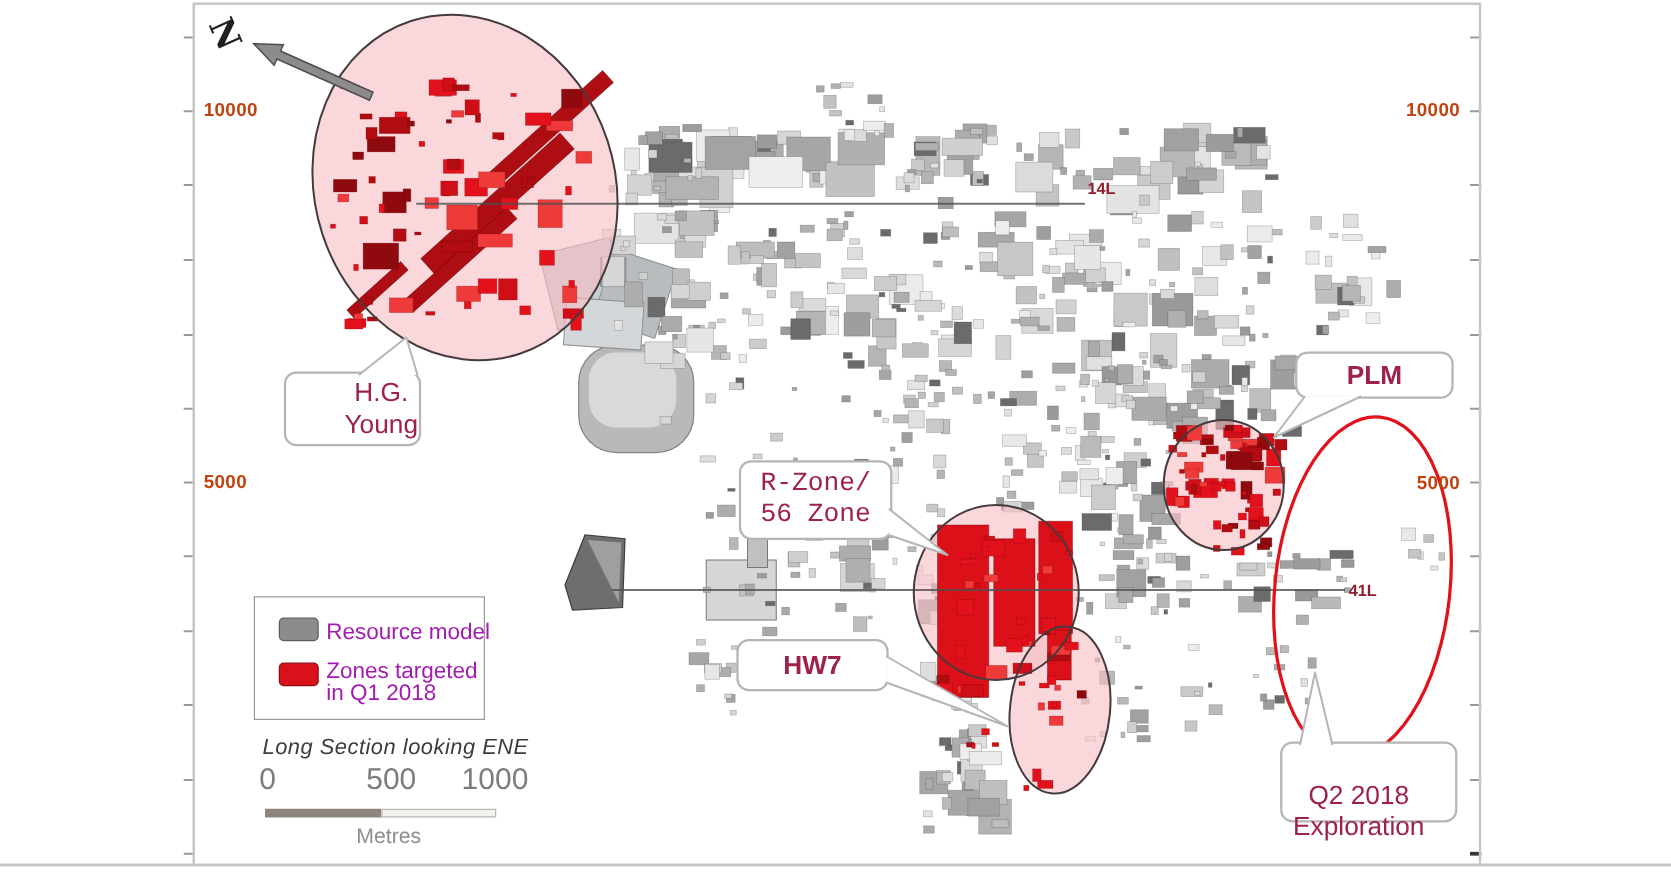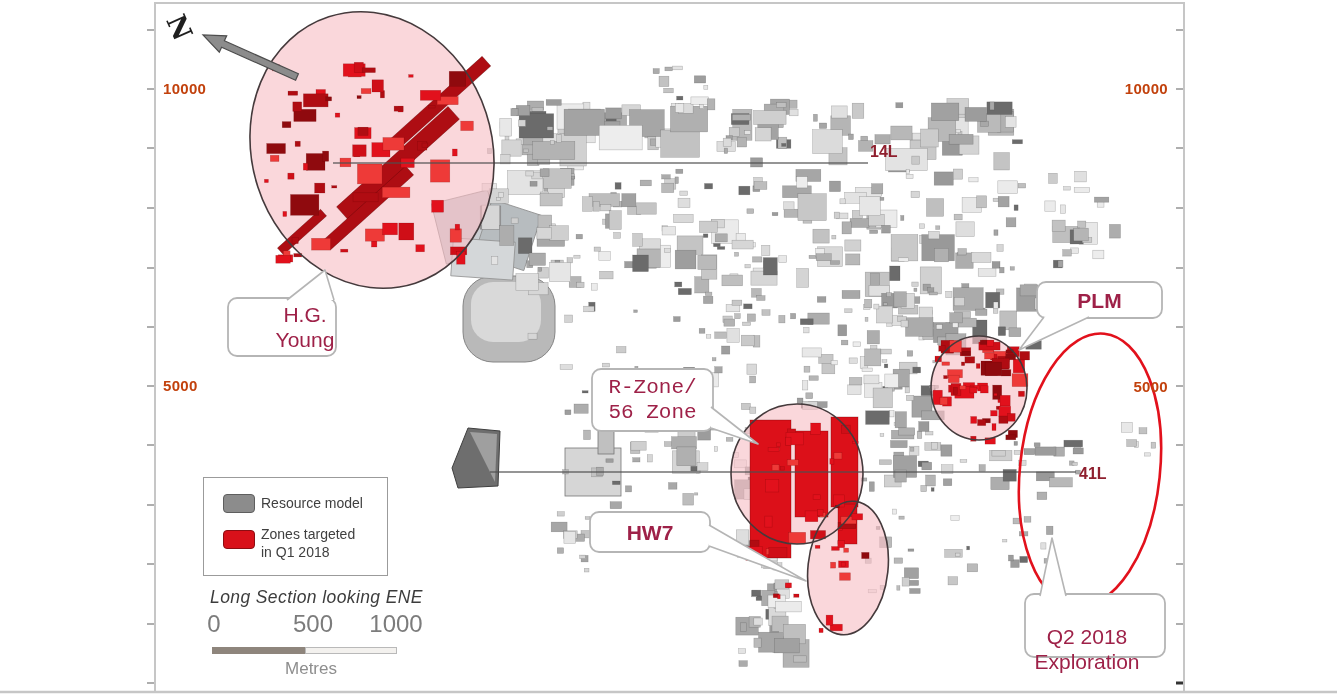--- a/index.html
+++ b/index.html
@@ -5,30 +5,30 @@
   html,body{margin:0;padding:0;background:#fff}
   body{font-family:"Liberation Sans",sans-serif}
   .stage{position:relative;width:1337px;height:700px;background:#fff;overflow:hidden}
   #scene{position:absolute;left:0;top:0}
   .axlbl{position:absolute;font-size:15px;font-weight:700;color:#c2410c;letter-spacing:.3px}
   .ax-l-up{left:163px;top:80px}
   .ax-l-lo{left:163px;top:377px}
   .ax-r-up{left:1108px;top:80px;width:60px;text-align:right}
   .ax-r-lo{left:1108px;top:378px;width:60px;text-align:right}
   .north-n{position:absolute;left:167px;top:12px;font-family:"DejaVu Serif",serif;font-weight:700;font-size:27px;color:#1f1f1f;transform:rotate(66deg)}
-  .lvl{position:absolute;font-weight:700;font-size:16px;color:#8f1f2e}
+  .lvl{position:absolute;font-weight:700;font-size:13px;color:#8f1f2e}
   .lvl14{left:870px;top:143px}
   .lvl41{left:1079px;top:465px}
   .callout{position:absolute;display:flex;flex-direction:column;align-items:center;justify-content:center;
            color:#9e2148;font-size:21px;line-height:25px;text-align:center;pointer-events:none}
   .legend{position:absolute;left:203px;top:477px;width:183px;height:97px;border:1.6px solid #9b9b9b;background:#fff}
   .legend .sw{position:absolute;width:30px;height:17px;border-radius:4px}
   .legend .sw1{left:19px;top:16px;background:#8c8c8c;border:1px solid #5e5e5e}
   .legend .sw2{left:19px;top:52px;background:#d8111a;border:1px solid #8c0d12}
-  .legend .lb{position:absolute;left:57px;font-size:14px;color:#404040;white-space:nowrap}
+  .legend .lb{position:absolute;left:57px;font-size:18px;color:#a21caf;white-space:nowrap}
   .legend .lb1{top:17px}
   .legend .lb2a{top:48px}
   .legend .lb2b{top:66px}
   .section-label{position:absolute;left:210px;top:587px;font-style:italic;font-size:17.5px;color:#3c3c3c;letter-spacing:.4px}
   .sn{position:absolute;top:610px;font-size:24px;color:#7c7c7c;text-align:center}
   .sn0{left:202px;width:24px}.sn1{left:282px;width:62px}.sn2{left:360px;width:72px}
   .bar1{position:absolute;left:212px;top:647px;width:93px;height:7px;background:#8e857c}
   .bar2{position:absolute;left:305px;top:647px;width:92px;height:7px;background:#f3f1ee;border:1px solid #b9b9b9;box-sizing:border-box}
   .metres{position:absolute;left:272px;top:659px;width:78px;text-align:center;font-size:17px;color:#8e8e8e}
 </style>

